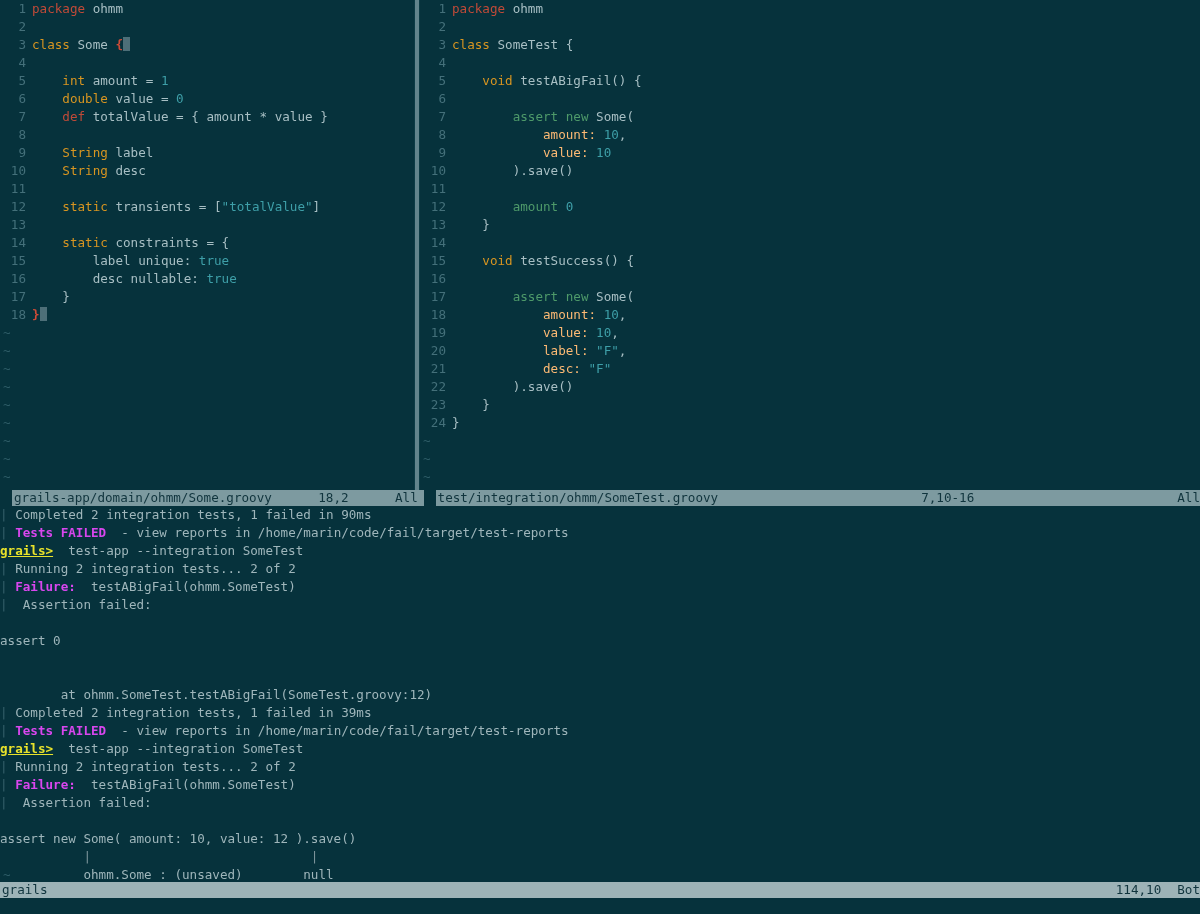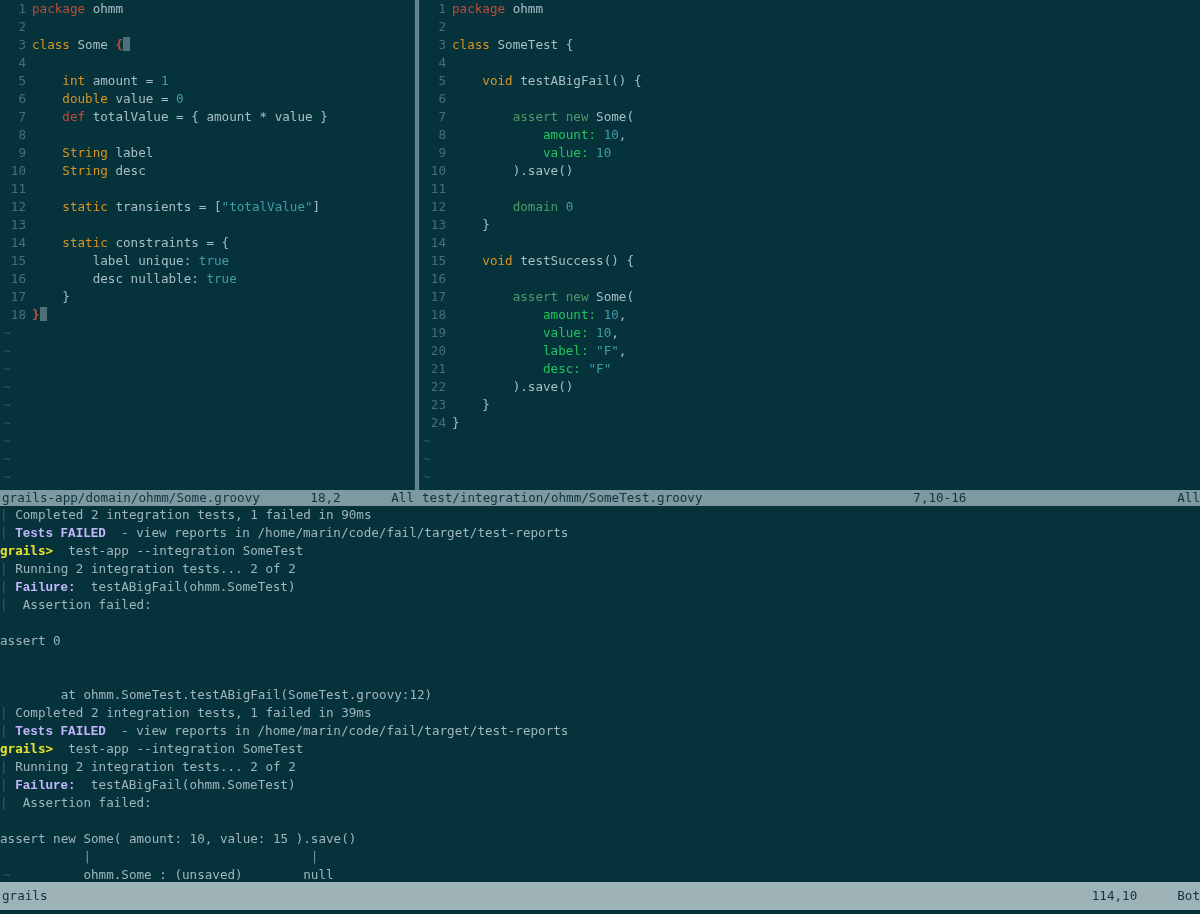--- a/index.html
+++ b/index.html
@@ -73,21 +73,21 @@
     white-space: pre;
   }
 
   
   .k-type    { color: #d79521; }   
   .k-def     { color: #c14a38; }   
   .k-stmt    { color: #4e9a6a; }
   .num       { color: #3e9fa8; }
   .str       { color: #3e9fa8; }
   .bool      { color: #3e9fa8; }
-  .lbl       { color: #22c55e; }   
+  .lbl       { color: #fdba74; }   
   .brace-hl  { color: #cf4b37; font-weight: bold; }
   .plain     { color: #a8bfc4; }
 
   .cursor-blk {
     display: inline-block;
     width: 7px;
     height: 14px;
     vertical-align: -2px;
     background: #4d6f78;
   }
@@ -102,20 +102,21 @@
     line-height: 16px;
   }
   .ws-seg {
     background: #7d9aa0;
     color: #10343d;
     height: 16px;
     display: flex;
     align-items: center;
     white-space: pre;
     overflow: hidden;
+    margin-left: 12px;
   }
   .ws-left  { width: 414px; }
   .ws-gap   { width: 6px; background: #7d9aa0; }
   .ws-right { width: 780px; }
   .ws-name  { padding-left: 2px; flex: 0 0 auto; }
   .ws-pos   { flex: 0 0 auto; }
   .ws-pct   { flex: 0 0 auto; }
   .ws-spacer{ flex: 1 1 auto; }
 
   
@@ -128,48 +129,47 @@
     background: #06323c;
   }
   .term-line {
     height: 18px;
     line-height: 18px;
     white-space: pre;
     color: #9fb6bb;
     padding-left: 0px;
   }
   .gutter { color: #35606b; }
-  .t-red    { color: #c4b5fd; font-weight: bold; font-family: Liberation Mono, monospace; }
-  .t-yellow { color: #e8e22b; font-weight: bold; }
+  .t-red    { color: #d946ef; font-weight: bold; }
+  .t-yellow { color: #e8e22b; font-weight: bold; text-decoration: underline; }
   .t-plain  { color: #9fb6bb; }
   .t-dim    { color: #7d969c; }
 
   
   .term-tilde {
     position: absolute;
     left: 0; top: 868px;
     width: 1200px; height: 14px;
     line-height: 14px;
     color: #2d5b66;
     padding-left: 3px;
     white-space: pre;
     font-size: 12.6px;
   }
   .global-status {
     position: absolute;
     left: 0; top: 882px;
-    width: 1200px; height: 28px;
+    width: 1200px; height: 16px;
     background: #9db3b7;
     color: #10343d;
     display: flex;
     align-items: center;
     line-height: 16px;
     white-space: pre;
     font-size: 12.6px;
-    gap: 24px;
   }
   .gs-name { padding-left: 2px; }
   .gs-spacer { flex: 1 1 auto; }
   .gs-pos { padding-right: 16px; }
   .gs-pct { padding-right: 0; }
   .cmdline {
     position: absolute;
     left: 0; top: 898px;
     width: 1200px; height: 16px;
     line-height: 16px;
@@ -220,21 +220,21 @@
         <div class="code-line"><span class="lnum">2</span><span class="ltext"></span></div>
         <div class="code-line"><span class="lnum">3</span><span class="ltext"><span class="k-type">class </span><span class="plain">SomeTest {</span></span></div>
         <div class="code-line"><span class="lnum">4</span><span class="ltext"></span></div>
         <div class="code-line"><span class="lnum">5</span><span class="ltext"><span class="plain">    </span><span class="k-type">void</span><span class="plain"> testABigFail() {</span></span></div>
         <div class="code-line"><span class="lnum">6</span><span class="ltext"></span></div>
         <div class="code-line"><span class="lnum">7</span><span class="ltext"><span class="plain">        </span><span class="k-stmt">assert new</span><span class="plain"> Some(</span></span></div>
         <div class="code-line"><span class="lnum">8</span><span class="ltext"><span class="plain">            </span><span class="lbl">amount:</span><span class="plain"> </span><span class="num">10</span><span class="plain">,</span></span></div>
         <div class="code-line"><span class="lnum">9</span><span class="ltext"><span class="plain">            </span><span class="lbl">value:</span><span class="plain"> </span><span class="num">10</span></span></div>
         <div class="code-line"><span class="lnum">10</span><span class="ltext"><span class="plain">        ).save()</span></span></div>
         <div class="code-line"><span class="lnum">11</span><span class="ltext"></span></div>
-        <div class="code-line"><span class="lnum">12</span><span class="ltext"><span class="plain">        </span><span class="k-stmt">domain</span><span class="plain"> </span><span class="num">0</span></span></div>
+        <div class="code-line"><span class="lnum">12</span><span class="ltext"><span class="plain">        </span><span class="k-stmt">amount</span><span class="plain"> </span><span class="num">0</span></span></div>
         <div class="code-line"><span class="lnum">13</span><span class="ltext"><span class="plain">    }</span></span></div>
         <div class="code-line"><span class="lnum">14</span><span class="ltext"></span></div>
         <div class="code-line"><span class="lnum">15</span><span class="ltext"><span class="plain">    </span><span class="k-type">void</span><span class="plain"> testSuccess() {</span></span></div>
         <div class="code-line"><span class="lnum">16</span><span class="ltext"></span></div>
         <div class="code-line"><span class="lnum">17</span><span class="ltext"><span class="plain">        </span><span class="k-stmt">assert new</span><span class="plain"> Some(</span></span></div>
         <div class="code-line"><span class="lnum">18</span><span class="ltext"><span class="plain">            </span><span class="lbl">amount:</span><span class="plain"> </span><span class="num">10</span><span class="plain">,</span></span></div>
         <div class="code-line"><span class="lnum">19</span><span class="ltext"><span class="plain">            </span><span class="lbl">value:</span><span class="plain"> </span><span class="num">10</span><span class="plain">,</span></span></div>
         <div class="code-line"><span class="lnum">20</span><span class="ltext"><span class="plain">            </span><span class="lbl">label:</span><span class="plain"> </span><span class="str">"F"</span><span class="plain">,</span></span></div>
         <div class="code-line"><span class="lnum">21</span><span class="ltext"><span class="plain">            </span><span class="lbl">desc:</span><span class="plain"> </span><span class="str">"F"</span></span></div>
         <div class="code-line"><span class="lnum">22</span><span class="ltext"><span class="plain">        ).save()</span></span></div>
@@ -277,21 +277,21 @@
       <div class="term-line"><span class="gutter"></span></div>
       <div class="term-line"><span class="gutter"></span></div>
       <div class="term-line"><span class="gutter"></span><span class="t-plain">        at ohmm.SomeTest.testABigFail(SomeTest.groovy:12)</span></div>
       <div class="term-line"><span class="gutter">|</span><span class="t-plain"> Completed 2 integration tests, 1 failed in 39ms</span></div>
       <div class="term-line"><span class="gutter">|</span><span class="t-plain"> </span><span class="t-red">Tests FAILED</span><span class="t-plain">  - view reports in /home/marin/code/fail/target/test-reports</span></div>
       <div class="term-line"><span class="gutter"></span><span class="t-yellow">grails&gt;</span><span class="t-plain">  test-app --integration SomeTest</span></div>
       <div class="term-line"><span class="gutter">|</span><span class="t-plain"> Running 2 integration tests... 2 of 2</span></div>
       <div class="term-line"><span class="gutter">|</span><span class="t-plain"> </span><span class="t-red">Failure:</span><span class="t-plain">  testABigFail(ohmm.SomeTest)</span></div>
       <div class="term-line"><span class="gutter">|</span><span class="t-plain">  Assertion failed:</span></div>
       <div class="term-line"><span class="gutter"></span></div>
-      <div class="term-line"><span class="gutter"></span><span class="t-plain">assert new Some( amount: 10, value: 15 ).save()</span></div>
+      <div class="term-line"><span class="gutter"></span><span class="t-plain">assert new Some( amount: 10, value: 12 ).save()</span></div>
       <div class="term-line"><span class="gutter"></span><span class="t-dim">           |                             |</span></div>
       <div class="term-line"><span class="gutter"></span><span class="t-plain">           ohmm.Some : (unsaved)        null</span></div>
     </div>
 
   <div class="term-tilde">~</div>
 
   <div class="global-status">
     <span class="gs-name">grails</span>
     <span class="gs-spacer"></span>
     <span class="gs-pos">114,10</span>

